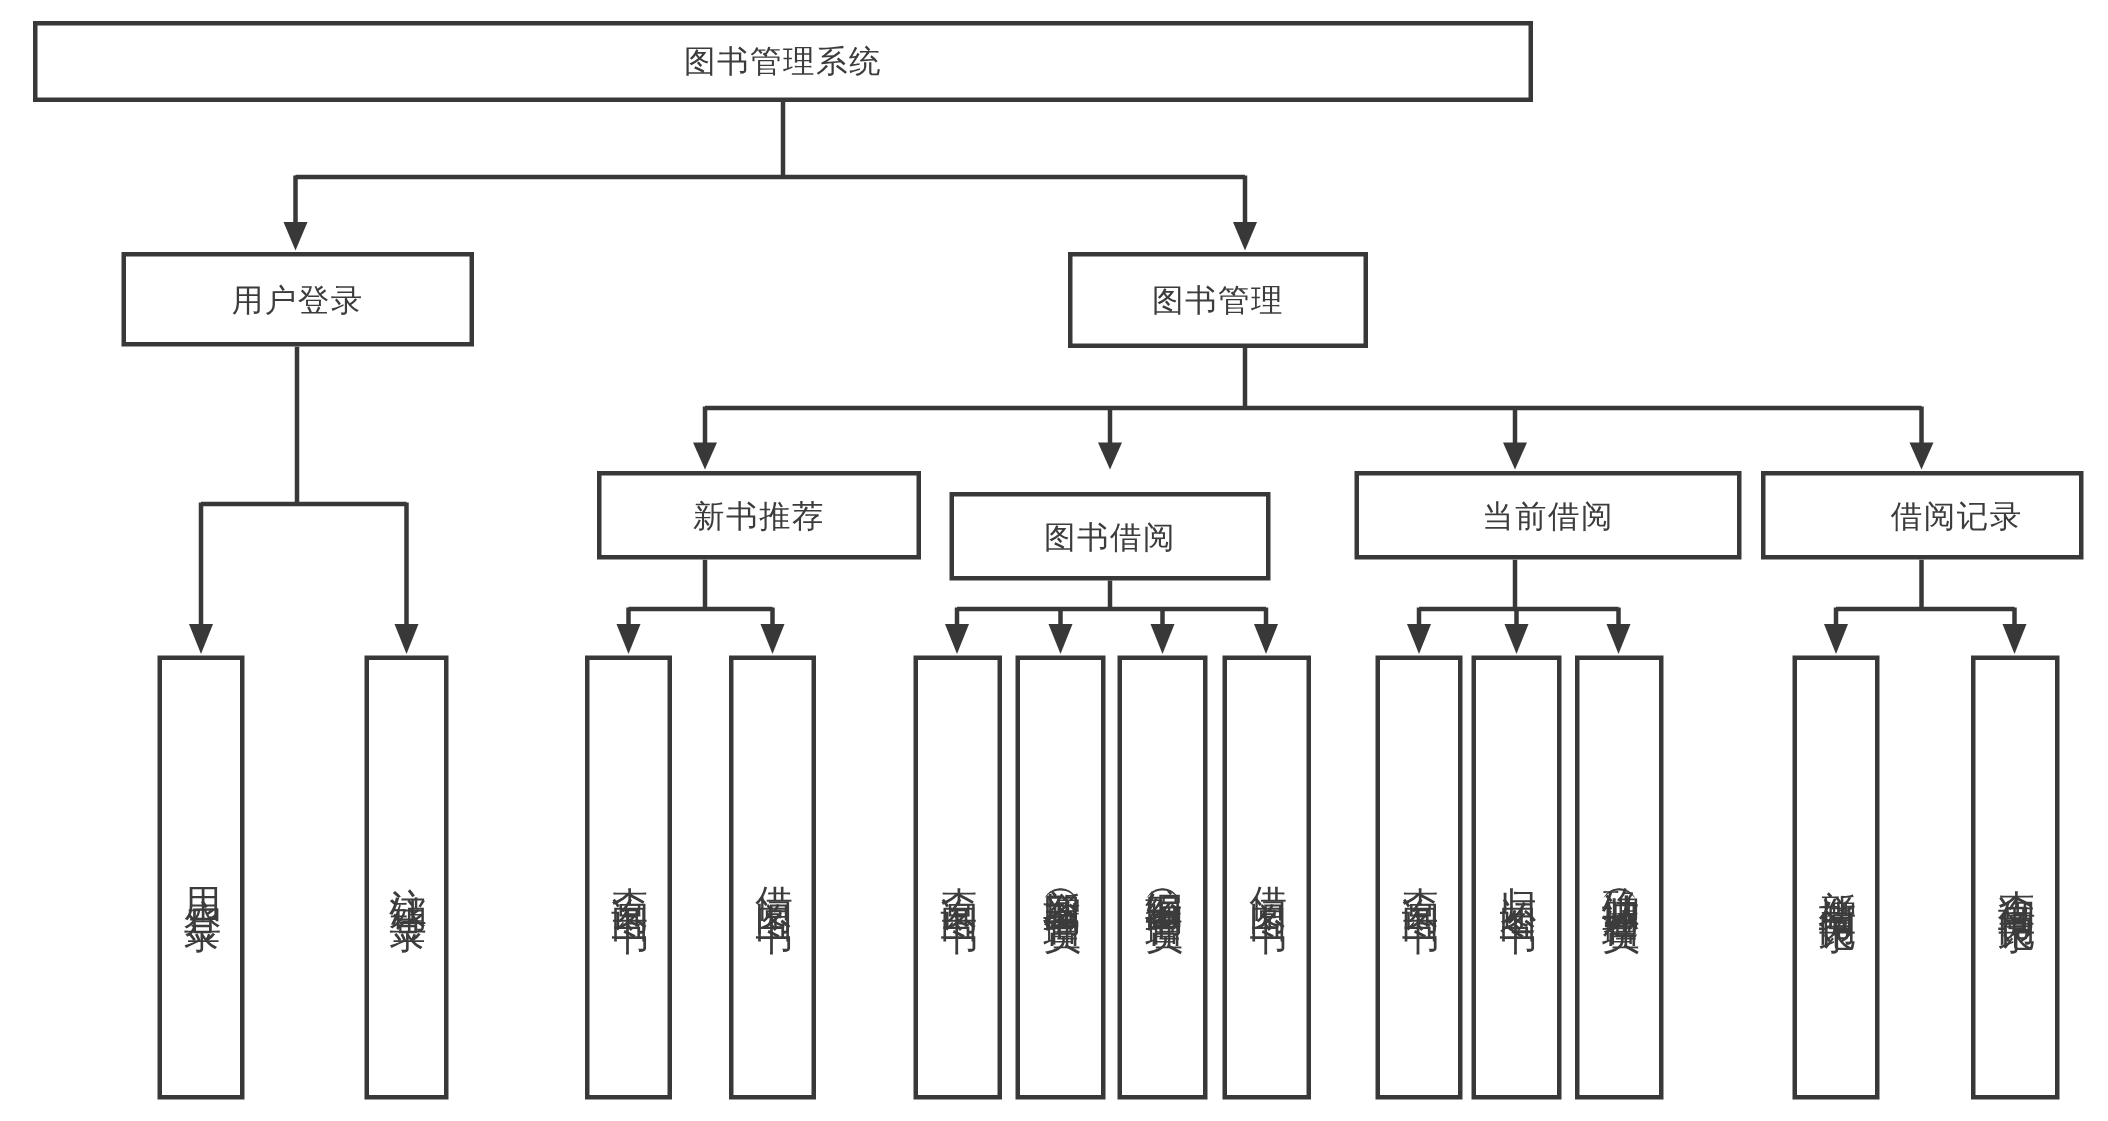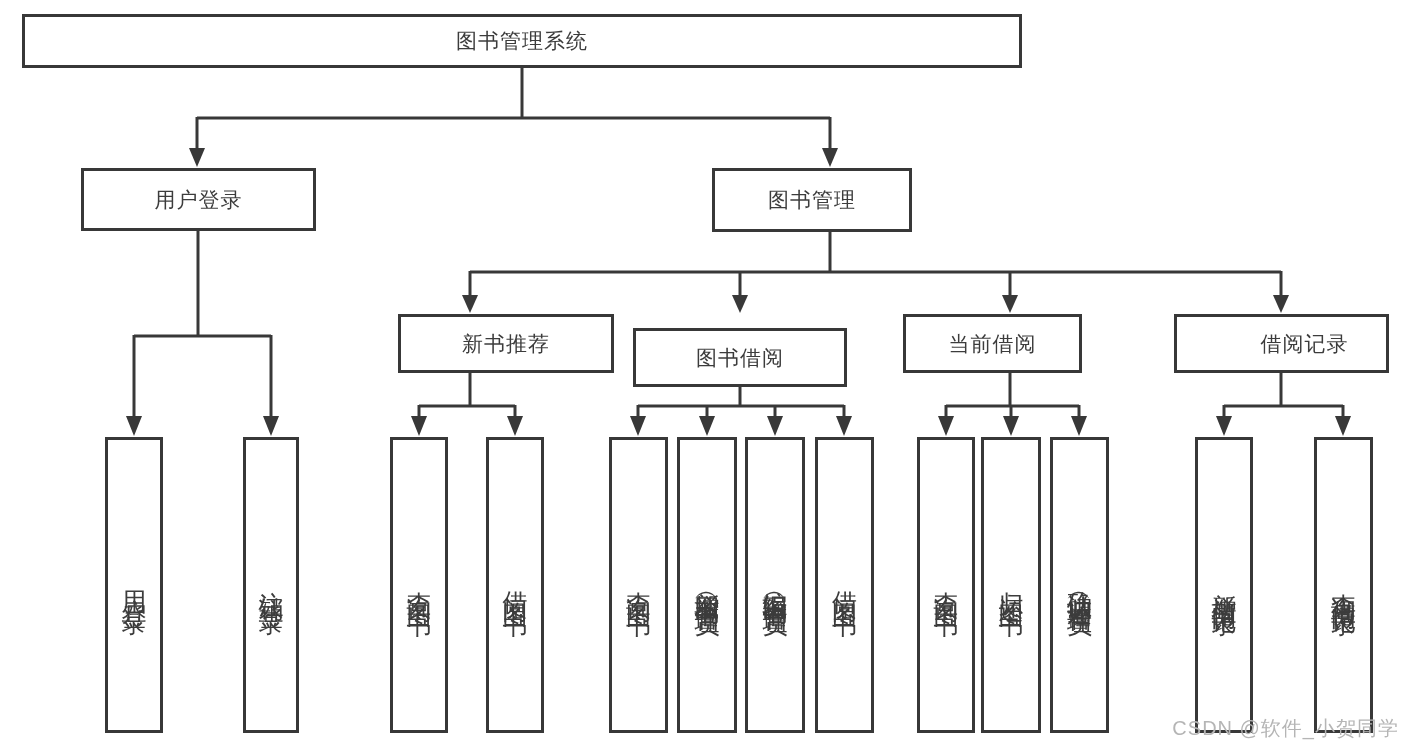--- a/index.html
+++ b/index.html
@@ -147,35 +147,34 @@
     </g>
   </svg>
 
   <div class="node hbox" style="left:22px; top:14px; width:1000px; height:54px;">图书管理系统</div>
 
   <div class="node hbox" style="left:81px; top:168px; width:235px; height:63px;">用户登录</div>
   <div class="node hbox" style="left:712px; top:168px; width:200px; height:64px;">图书管理</div>
 
   <div class="node hbox" style="left:362px; top:314px; width:216px; height:59px;margin-left:36px;">新书推荐</div>
   <div class="node hbox" style="left:633px; top:328px; width:214px; height:59px;">图书借阅</div>
-  <div class="node hbox" style="left:903px; top:314px; width:179px; height:59px;">当前借阅</div>
+  <div class="node hbox" style="left:903px; top:314px; width:258px; height:59px;">当前借阅</div>
   <div class="node hbox" style="left:1174px; top:314px; width:215px; height:59px;padding-left:46px;">借阅记录</div>
 
   <div class="node vbox s4" style="left:105px; top:437px; width:58px; height:296px;">用户登录</div>
   <div class="node vbox s4" style="left:243px; top:437px; width:56px; height:296px;">注销登录</div>
 
   <div class="node vbox s4" style="left:390px; top:437px; width:58px; height:296px;">查询图书</div>
   <div class="node vbox s4" style="left:486px; top:437px; width:58px; height:296px;">借阅图书</div>
 
   <div class="node vbox s4" style="left:609px; top:437px; width:59px; height:296px;">查询图书</div>
   <div class="node vbox s9" style="left:677px; top:437px; width:60px; height:296px;">新增图书（管理员）</div>
   <div class="node vbox s9" style="left:745px; top:437px; width:60px; height:296px;">编辑图书（管理员）</div>
   <div class="node vbox s4" style="left:815px; top:437px; width:59px; height:296px;">借阅图书</div>
 
   <div class="node vbox s4" style="left:917px; top:437px; width:58px; height:296px;">查询图书</div>
   <div class="node vbox s4" style="left:981px; top:437px; width:60px; height:296px;">归还图书</div>
   <div class="node vbox s9" style="left:1050px; top:437px; width:59px; height:296px;">确认归还（管理员）</div>
 
   <div class="node vbox s6" style="left:1195px; top:437px; width:58px; height:296px;">新增借阅记录</div>
   <div class="node vbox s6" style="left:1314px; top:437px; width:59px; height:296px;">查询借阅记录</div>
 
-  <div class="watermark">CSDN @软件_小贺同学</div>
 </div>
 
 </body></html>

